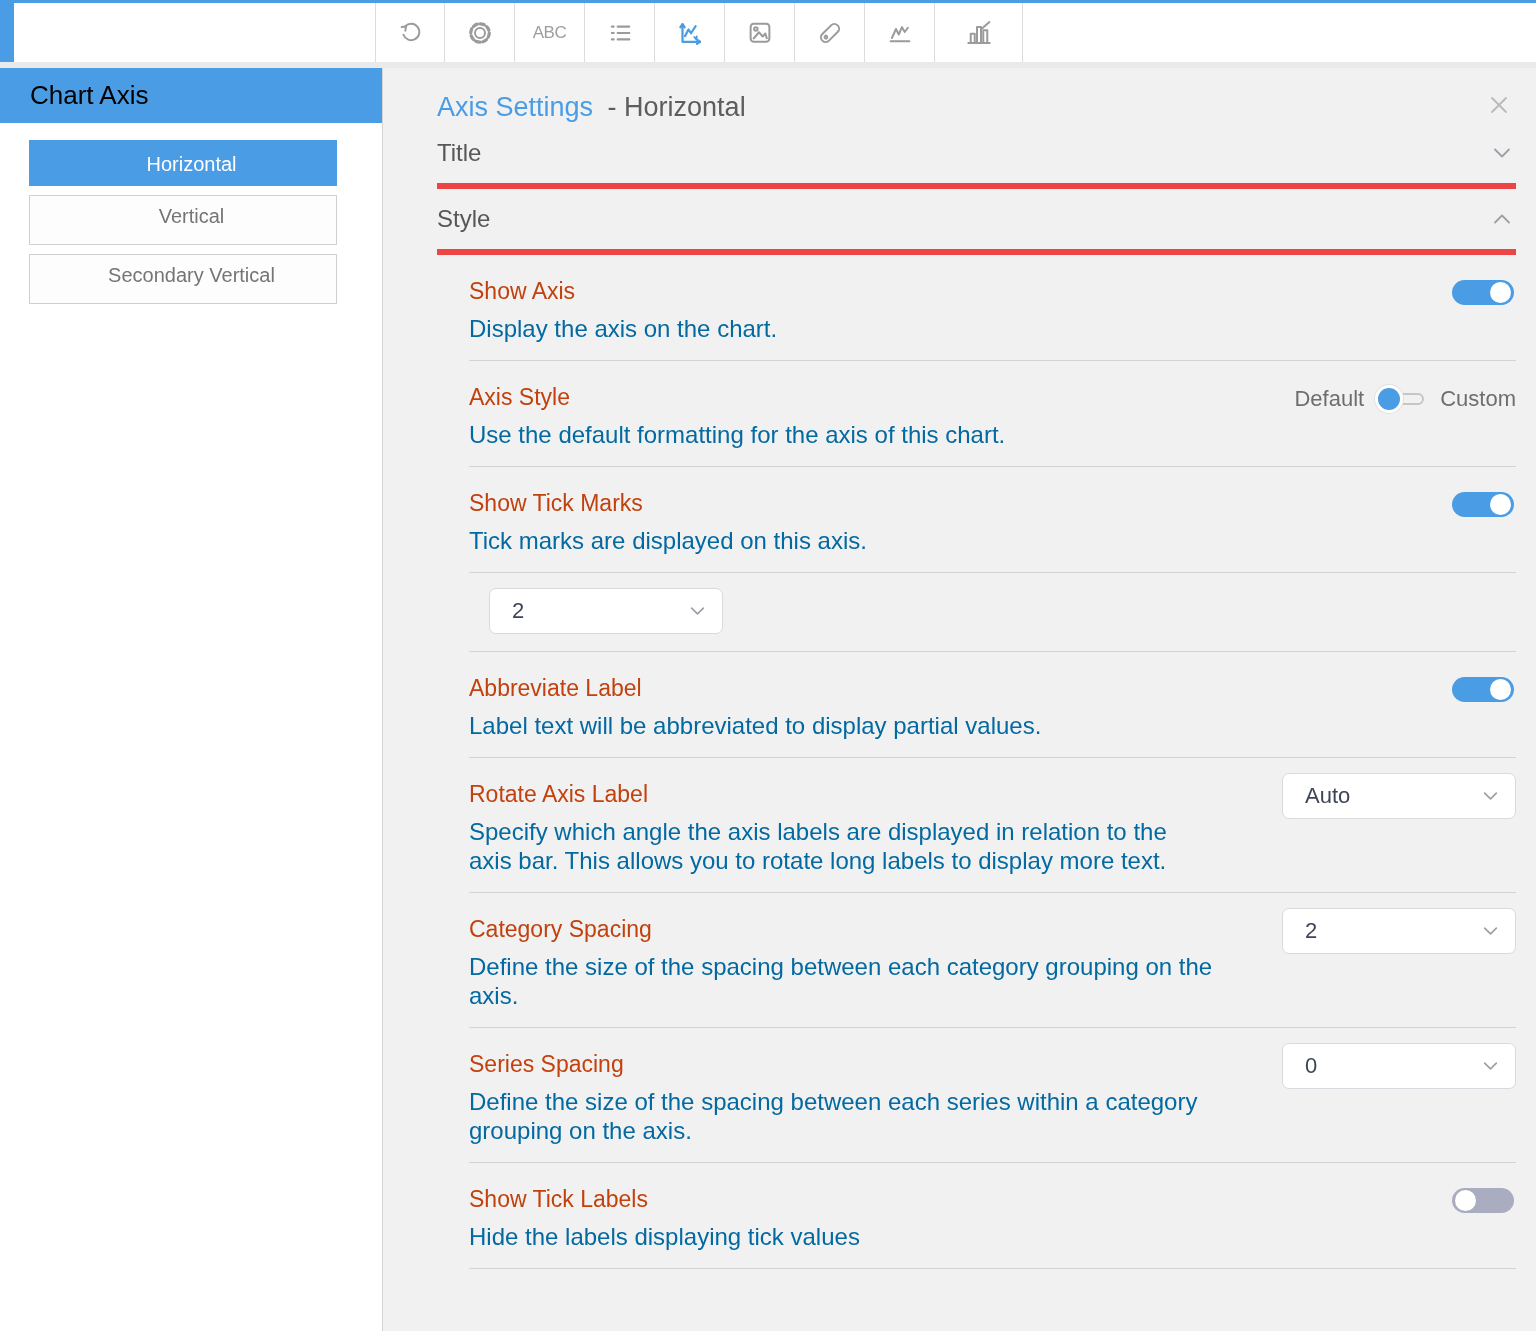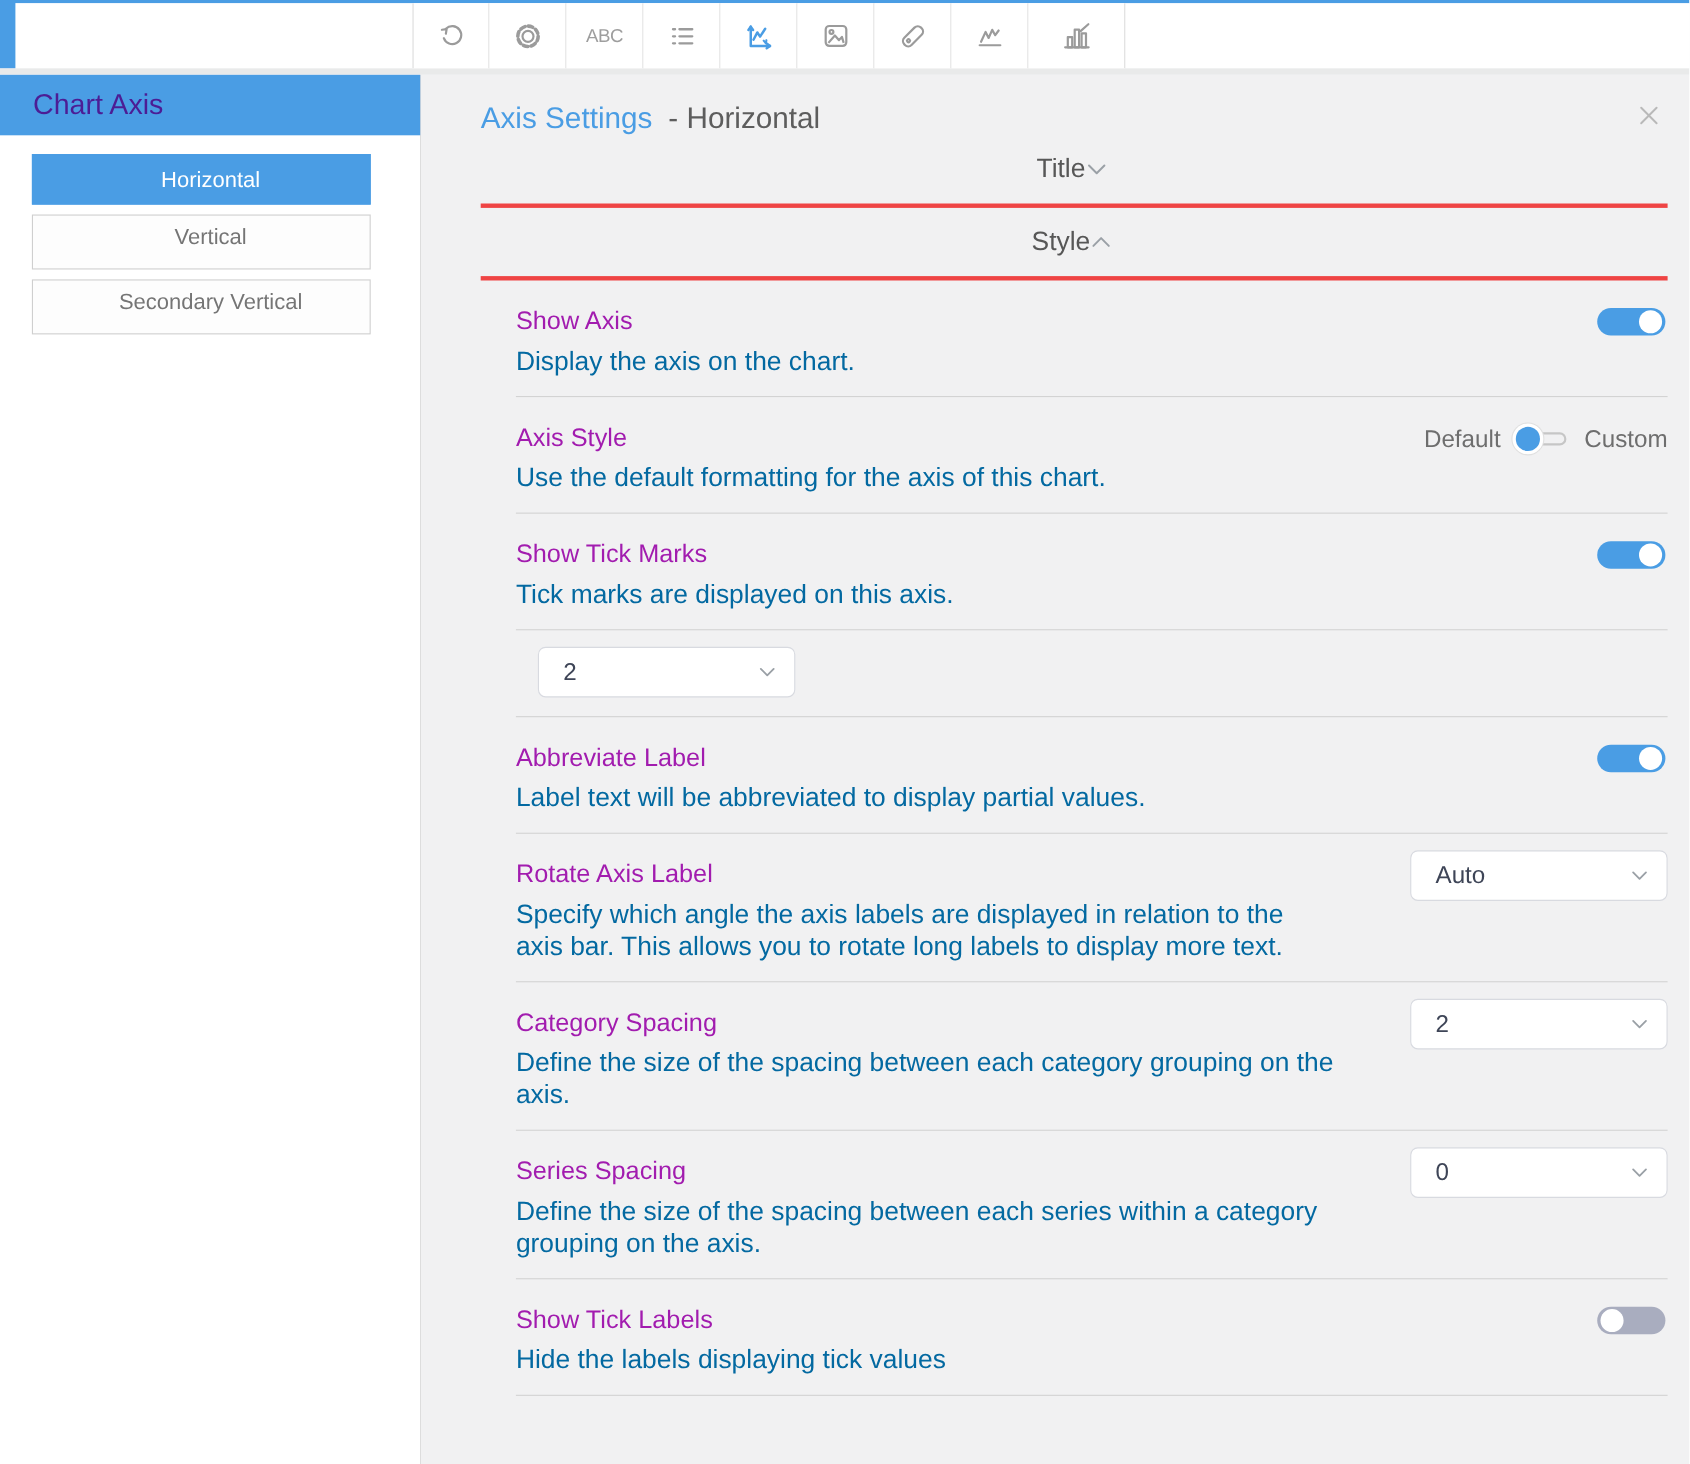--- a/index.html
+++ b/index.html
@@ -18,43 +18,43 @@
   .abc-glyph { font-size:17px; color:#9e9e9e; letter-spacing:-0.5px; }
 
   
   .gray-strip { height:6px; background:#e9eaea; flex:none; }
 
   
   .content { flex:1; display:flex; min-height:0; }
 
   
   .sidebar { width:383px; flex:none; background:#fff; border-right:1px solid #d5d5d5; }
-  .sidebar-header { height:55px; background:#4A9DE4; color:#4c1d95; font-size:26px; line-height:55px; padding-left:30px; }
+  .sidebar-header { height:55px; background:#4A9DE4; color:#000000; font-size:26px; line-height:55px; padding-left:30px; }
   .sidebar-items { padding:17px 0 0 29px;text-align:center; }
   .side-btn { width:308px; height:50px; line-height:40px; margin-bottom:9px; background:#fdfdfd; border:1px solid #cfcfcf; color:#757575; font-size:20px; padding-left:17px; cursor:pointer; }
   .side-btn.active { height:46px; line-height:46px; background:#4A9DE4; border:1px solid #4A9DE4; color:#fff; }
 
   
   .panel { flex:1; background:#f1f1f2; padding:0 20px 0 54px; position:relative; overflow:hidden; }
   .close-btn { position:absolute; top:26px; right:26px; width:22px; height:22px; cursor:pointer; }
   .panel-header { padding-top:24px; font-size:27px; }
   .ph-app { color:#4A9DE4; }
   .ph-context { color:#5d5d5d; margin-left:7px; }
 
-  .section-head { height:66px; display:flex; align-items:center; justify-content:center; border-bottom:4px solid #ef4444; cursor:pointer; }
+  .section-head { height:66px; display:flex; align-items:center; justify-content:space-between; border-bottom:6px solid #ef4444; cursor:pointer; }
   .section-head:first-of-type { margin-top:8px; }
   .section-label { font-size:24px; color:#575757; }
   .chev { margin-right:4px; }
   .chev-up { transform:rotate(180deg); }
 
   .settings { margin-left:32px; }
   .setting { display:flex; border-bottom:1px solid #d3d3d3; padding:23px 0 17px 0; }
   .setting:last-child { }
   .s-txt { flex:1; min-width:0; }
-  .s-label { font-size:23px; color:#a21caf; margin-bottom:9px; }
+  .s-label { font-size:23px; color:#c2410c; margin-bottom:9px; }
   .s-desc { font-size:24px; color:#0369a1; line-height:29px; max-width:745px; }
   .s-ctl { flex:none; margin-left:20px; align-self:flex-start; display:flex; align-items:center; }
 
   
   .toggle { width:62px; height:25px; border-radius:13px; position:relative; cursor:pointer; margin-top:2px; margin-right:2px; }
   .toggle.on { background:#4A9DE4; }
   .toggle.off { background:#A9ADBF; }
   .toggle .knob { position:absolute; top:2px; width:21px; height:21px; border-radius:50%; background:#fff; }
   .toggle.on .knob { right:3px; }
   .toggle.off .knob { left:3px; }

